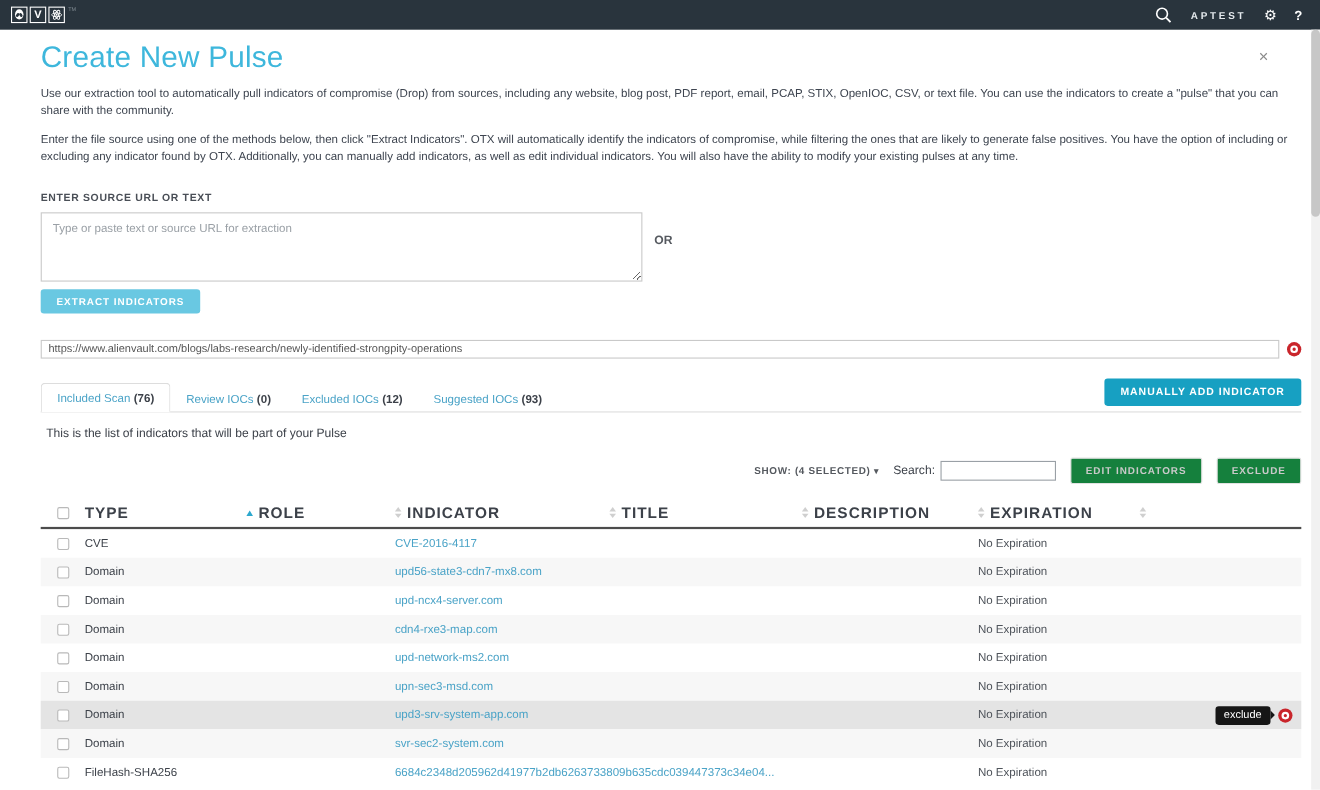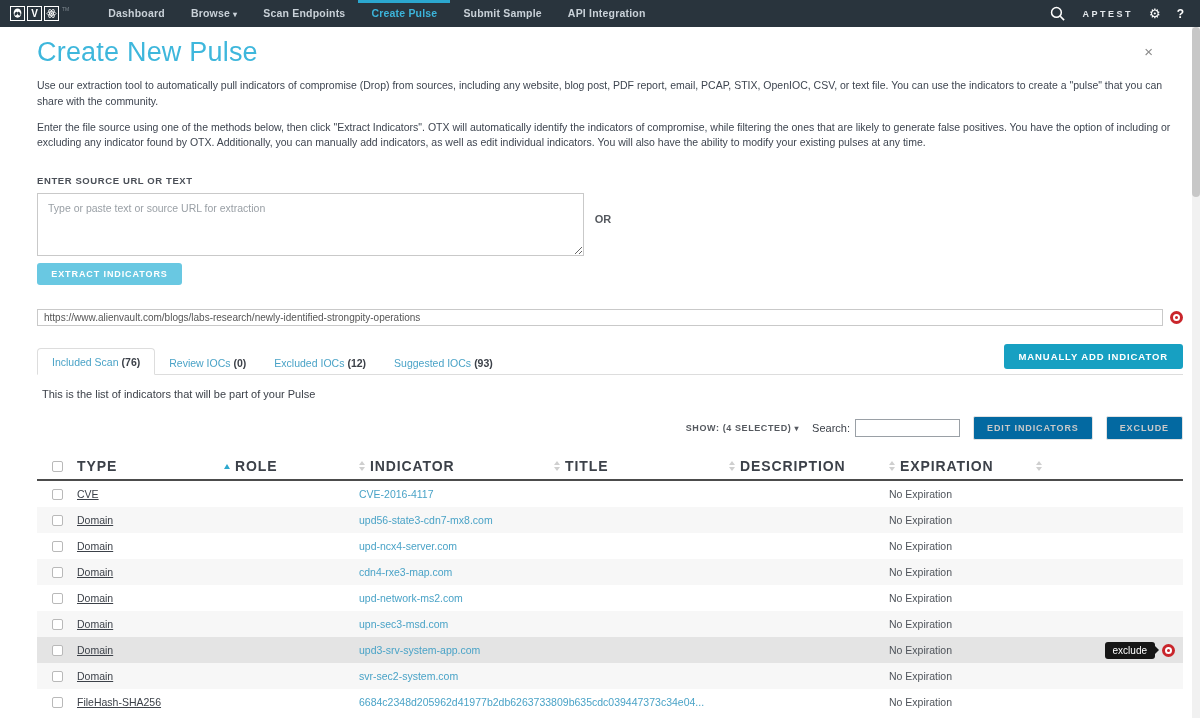--- a/index.html
+++ b/index.html
@@ -93,21 +93,21 @@
   .list-info { font-size:11px; color:#3c4149; margin:13px 0 0 5px; }
 
   
   .controls-row { display:flex; align-items:center; justify-content:flex-end; gap:13px; margin-top:16px; }
   .show-dd { font-size:9px; font-weight:bold; color:#55595f; letter-spacing:.6px; cursor:pointer; }
   .show-dd .caret { font-size:8px; }
   .search-wrap { display:flex; align-items:center; gap:5px; }
   .search-label { font-size:11px; color:#3c4149; }
   .search-input { width:105px; height:18px; border:1px solid #9aa0a6; font-family:"Liberation Sans",sans-serif; }
   .btn-disabled {
-    border:1px solid #e2e2e2; background:#0369a1; color:#c9c9c9; font-size:9px; font-weight:bold;
+    border:1px solid #e2e2e2; background:#15803d; color:#c9c9c9; font-size:9px; font-weight:bold;
     letter-spacing:.9px; padding:6px 13px; border-radius:2px; font-family:"Liberation Sans",sans-serif;
   }
 
   
   .tbl { margin-top:12px; width:1146px; }
   .thead { display:flex; align-items:center; border-bottom:2px solid #4c4c4c; padding:6px 0 5px; }
   .th { font-size:14px; font-weight:bold; color:#3c4149; letter-spacing:.9px; display:flex; align-items:center; gap:5px; }
   .col-check { width:40px; display:flex; justify-content:center; }
   .col-type { width:147px; }
   .col-role { width:135px; }
@@ -121,21 +121,21 @@
 
   .sort-both { display:inline-flex; flex-direction:column; gap:2px; cursor:pointer; }
   .sort-both i { display:block; width:0; height:0; border-left:3px solid transparent; border-right:3px solid transparent; }
   .sort-both .up { border-bottom:4px solid #cfcfcf; }
   .sort-both .dn { border-top:4px solid #cfcfcf; }
   .sort-asc { display:inline-block; width:0; height:0; border-left:3.5px solid transparent; border-right:3.5px solid transparent; border-bottom:5px solid #2da8ce; cursor:pointer; }
 
   .trow { display:flex; align-items:center; height:26px; font-size:11px; position:relative; }
   .trow:nth-child(even) { background:#f7f7f7; }
   .trow.highlighted { background:#e4e4e4; }
-  .type-cell { color:#3c4149; font-size:10.5px;text-decoration:underline; }
+  .type-cell { color:#3c4149; font-size:10.5px; }
   .ind-link { color:#4aa3c7; font-size:10.5px; text-decoration:none; cursor:pointer; }
   .exp-cell { color:#4f545b; font-size:10.5px; }
   .badge {
     width:13px; height:13px; border-radius:50%; background:#9e9e9e; position:relative; cursor:pointer;
   }
   .badge::before { content:""; position:absolute; left:3px; right:3px; top:4px; height:1.5px; background:#c8c8c8; }
   .badge::after  { content:""; position:absolute; left:3px; right:5px; top:7px; height:1.5px; background:#c8c8c8; }
 
   .row-tooltip-wrap { display:flex; align-items:center; gap:7px; }
   .row-tooltip {
@@ -164,28 +164,20 @@
           <g fill="none" stroke="#fff" stroke-width="0.9">
             <ellipse cx="6" cy="6" rx="5" ry="1.9"></ellipse>
             <ellipse cx="6" cy="6" rx="5" ry="1.9" transform="rotate(60 6 6)"></ellipse>
             <ellipse cx="6" cy="6" rx="5" ry="1.9" transform="rotate(120 6 6)"></ellipse>
           </g>
           <circle cx="6" cy="6" r="1" fill="#fff"></circle>
         </svg>
     </div>
     <span class="logo-tm">TM</span>
   </div>
-  <div class="nav-items">
-    <div class="nav-item"><span>Dashboard</span></div>
-    <div class="nav-item"><span>Browse</span><span class="caret">▾</span></div>
-    <div class="nav-item"><span>Scan Endpoints</span></div>
-    <div class="nav-item active"><span>Create Pulse</span></div>
-    <div class="nav-item"><span>Submit Sample</span></div>
-    <div class="nav-item"><span>API Integration</span></div>
-  </div>
   <div class="nav-right">
     <span style="display:flex;">
       <svg width="17" height="17" viewBox="0 0 16 16">
           <circle cx="7" cy="7" r="4.6" fill="none" stroke="#fff" stroke-width="1.4"></circle>
           <line x1="10.6" y1="10.6" x2="14.2" y2="14.2" stroke="#fff" stroke-width="1.6"></line>
         </svg>
     </span>
     <span class="nav-user">APTEST</span>
     <span class="nav-glyph">⚙</span>
     <span class="nav-glyph" style="font-weight:bold;font-size:12px;">?</span>

